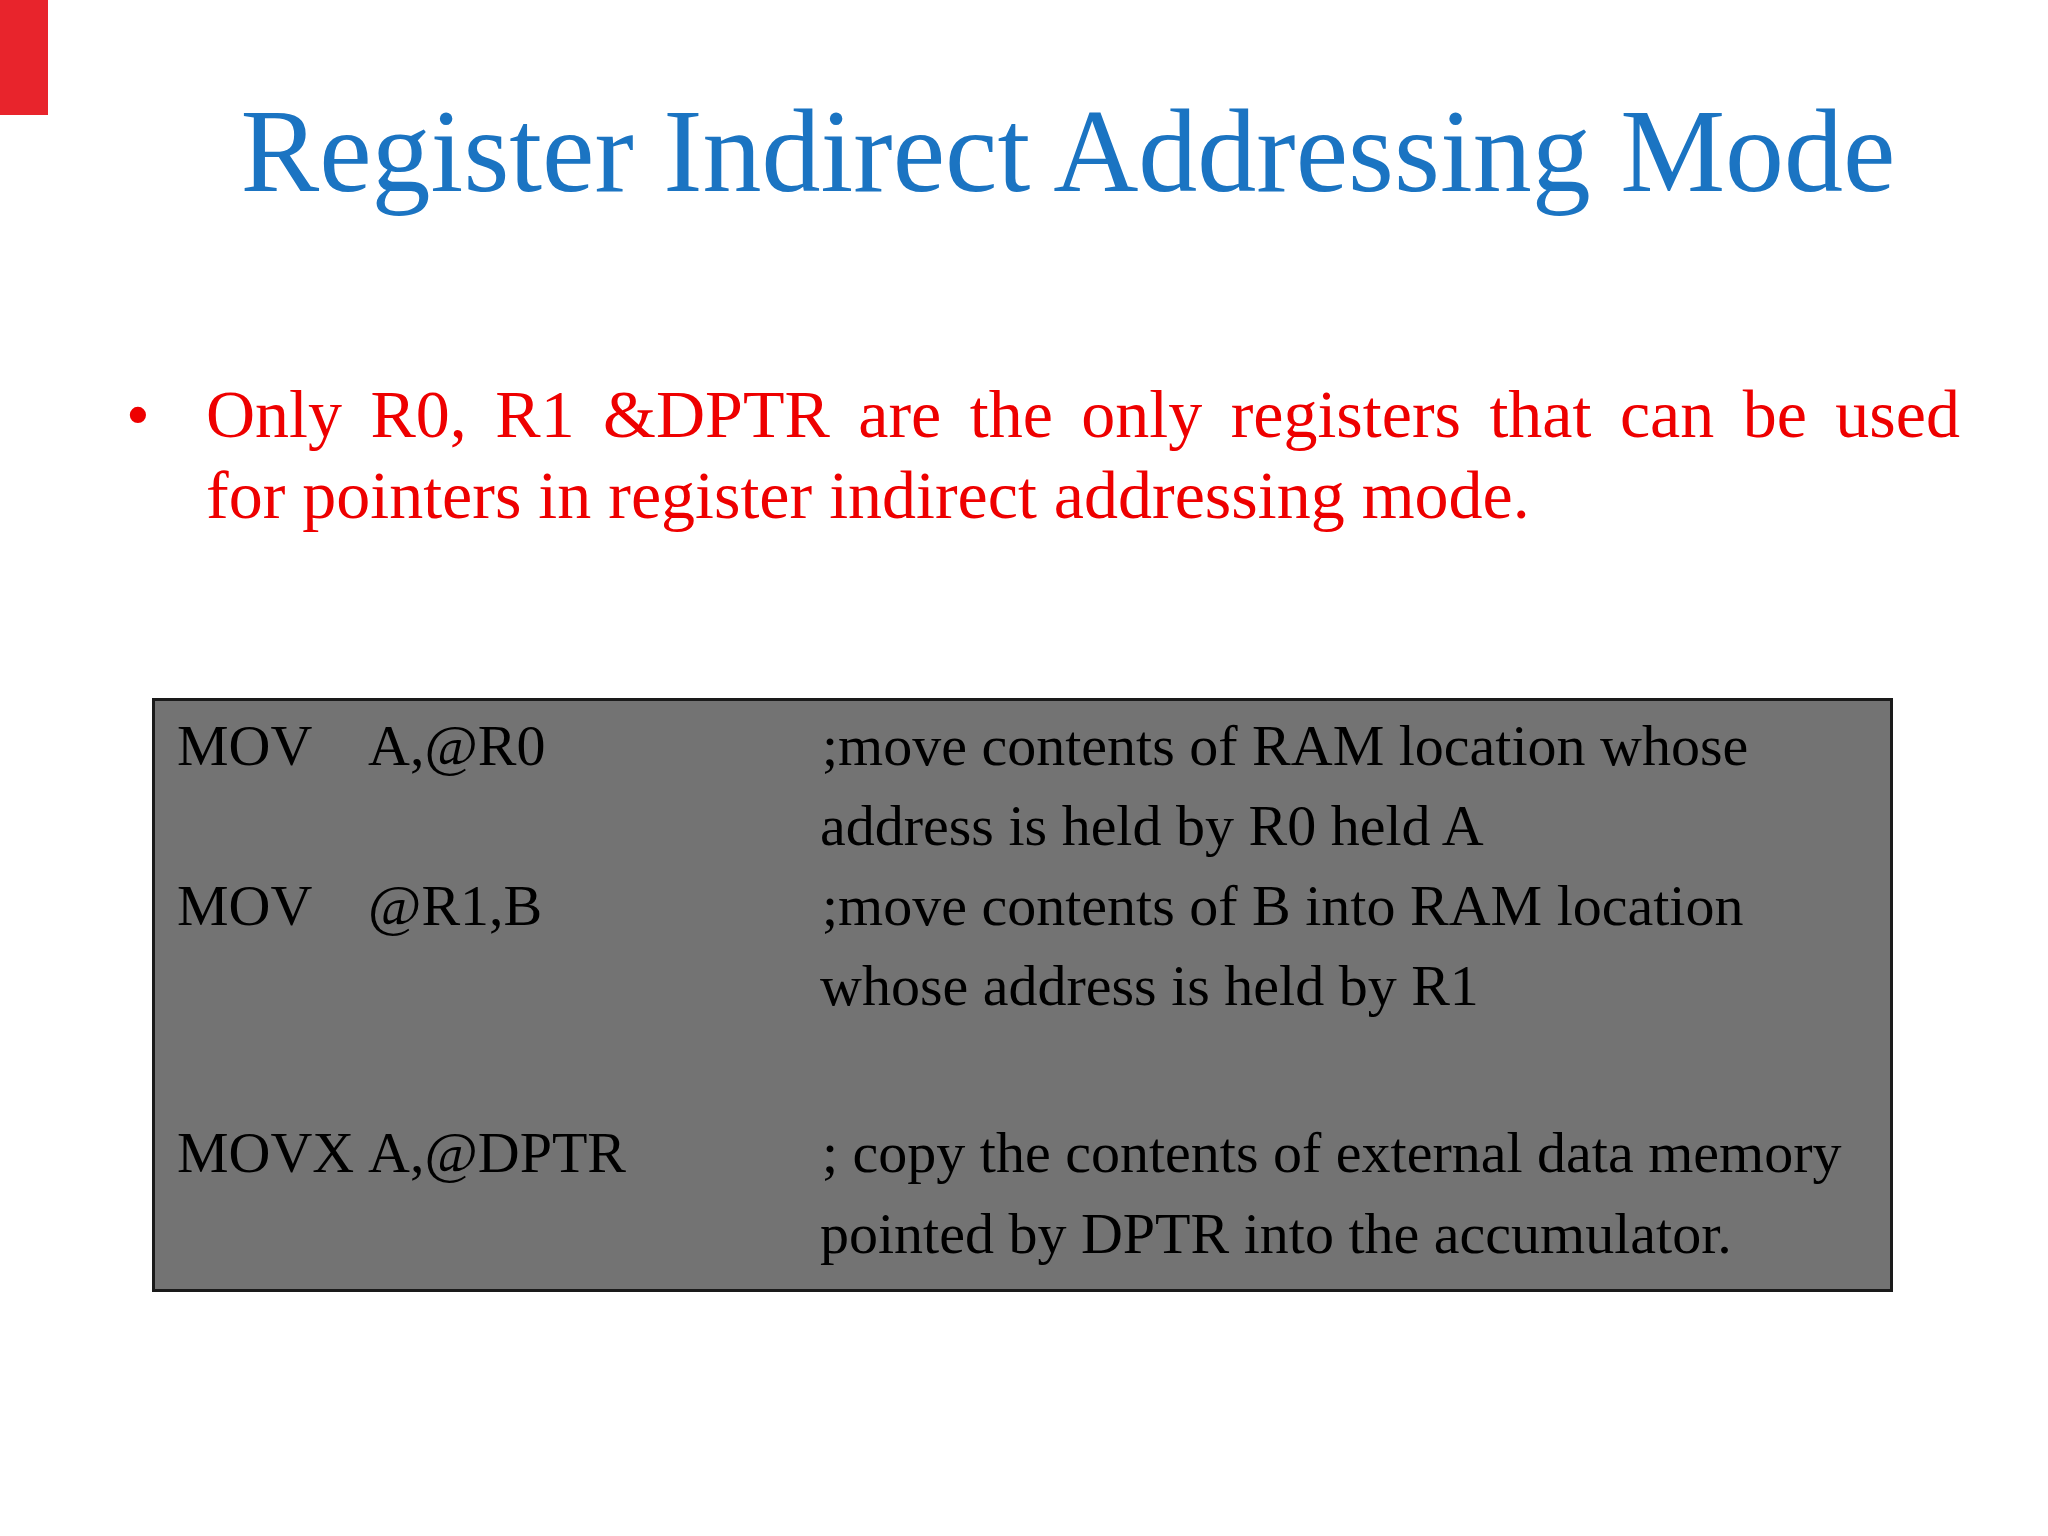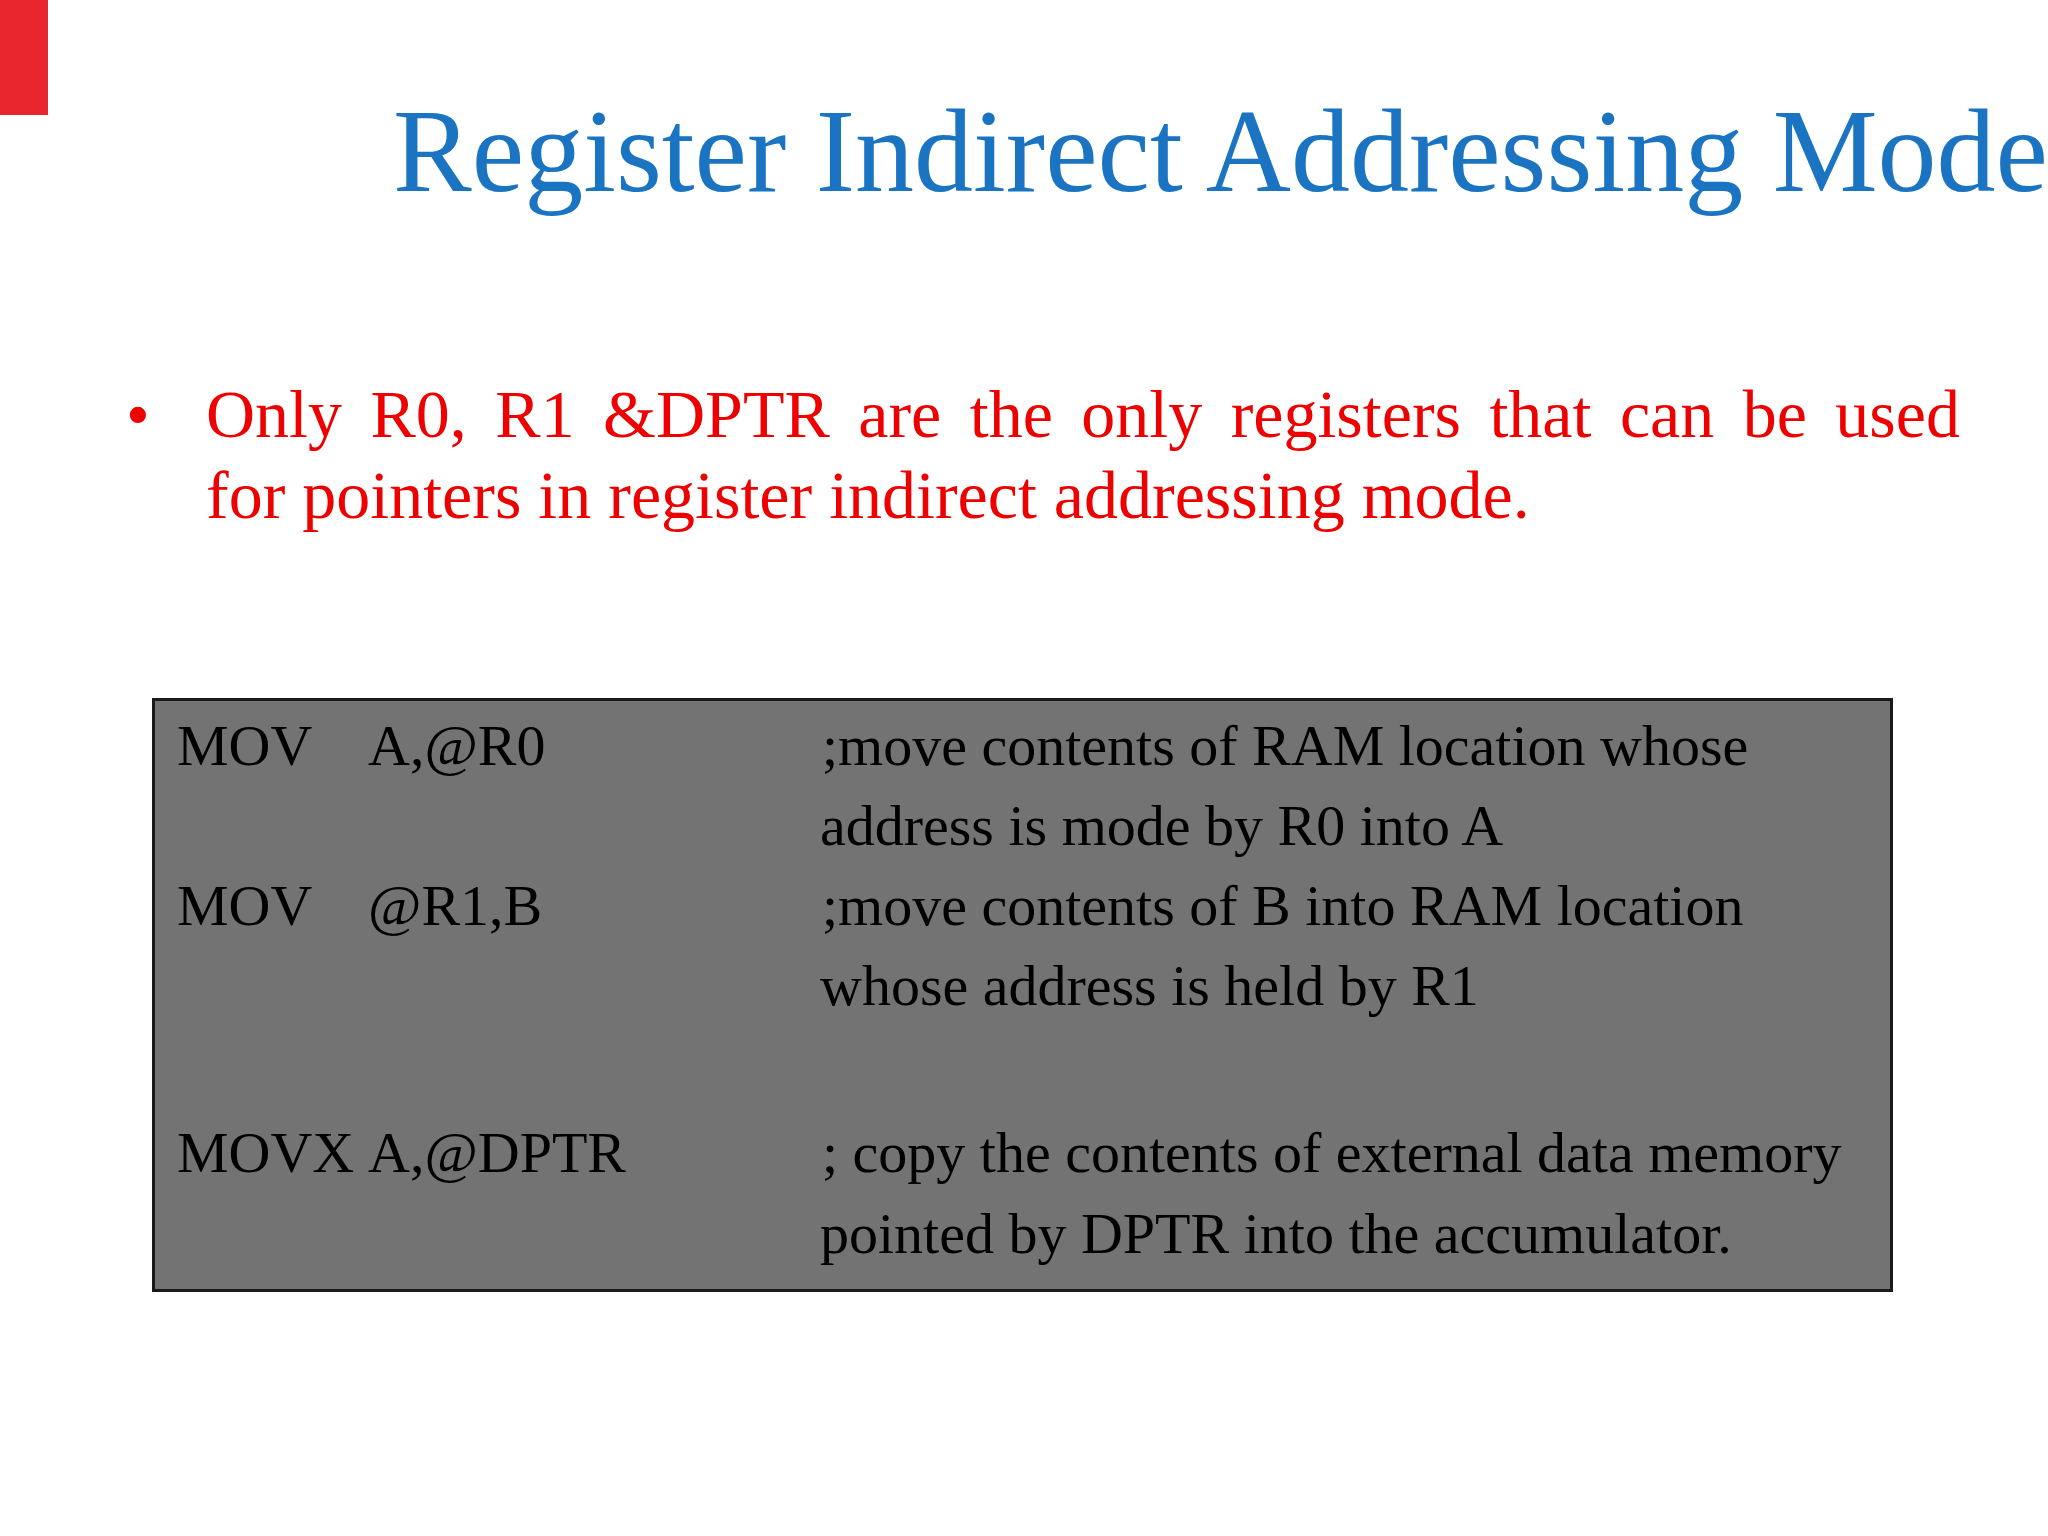--- a/index.html
+++ b/index.html
@@ -21,21 +21,21 @@
     top: 0;
     width: 48px;
     height: 115px;
     background: var(--corner-red, #e8242c);
   }
   .slide-title {
     position: absolute;
     left: 88px;
     top: 78px;
     width: 1960px;
-    text-align: right;
+    text-align: center;
     font-size: 118px;
     line-height: 1.25;
     font-weight: normal;
     color: var(--title-blue, #1b74c2);
     margin: 0;
     white-space: nowrap;
   }
   .bullet-block {
     position: absolute;
     left: 206px;
@@ -103,21 +103,21 @@
 
   <div class="code-box">
 
     <div class="code-line" style="top:4px;">
       <span class="col-mnemonic">MOV</span>
       <span class="col-operand">A,@R0</span>
       <span class="col-comment">;move contents of RAM location whose</span>
     </div>
 
     <div class="code-line" style="top:84px;">
-      <span class="col-continuation">address is mode by R0 into A</span>
+      <span class="col-continuation">address is held by R0 held A</span>
     </div>
 
     <div class="code-line" style="top:164px;">
       <span class="col-mnemonic">MOV</span>
       <span class="col-operand">@R1,B</span>
       <span class="col-comment">;move contents of B into RAM location</span>
     </div>
 
     <div class="code-line" style="top:244px;">
       <span class="col-continuation">whose address is held by R1</span>

